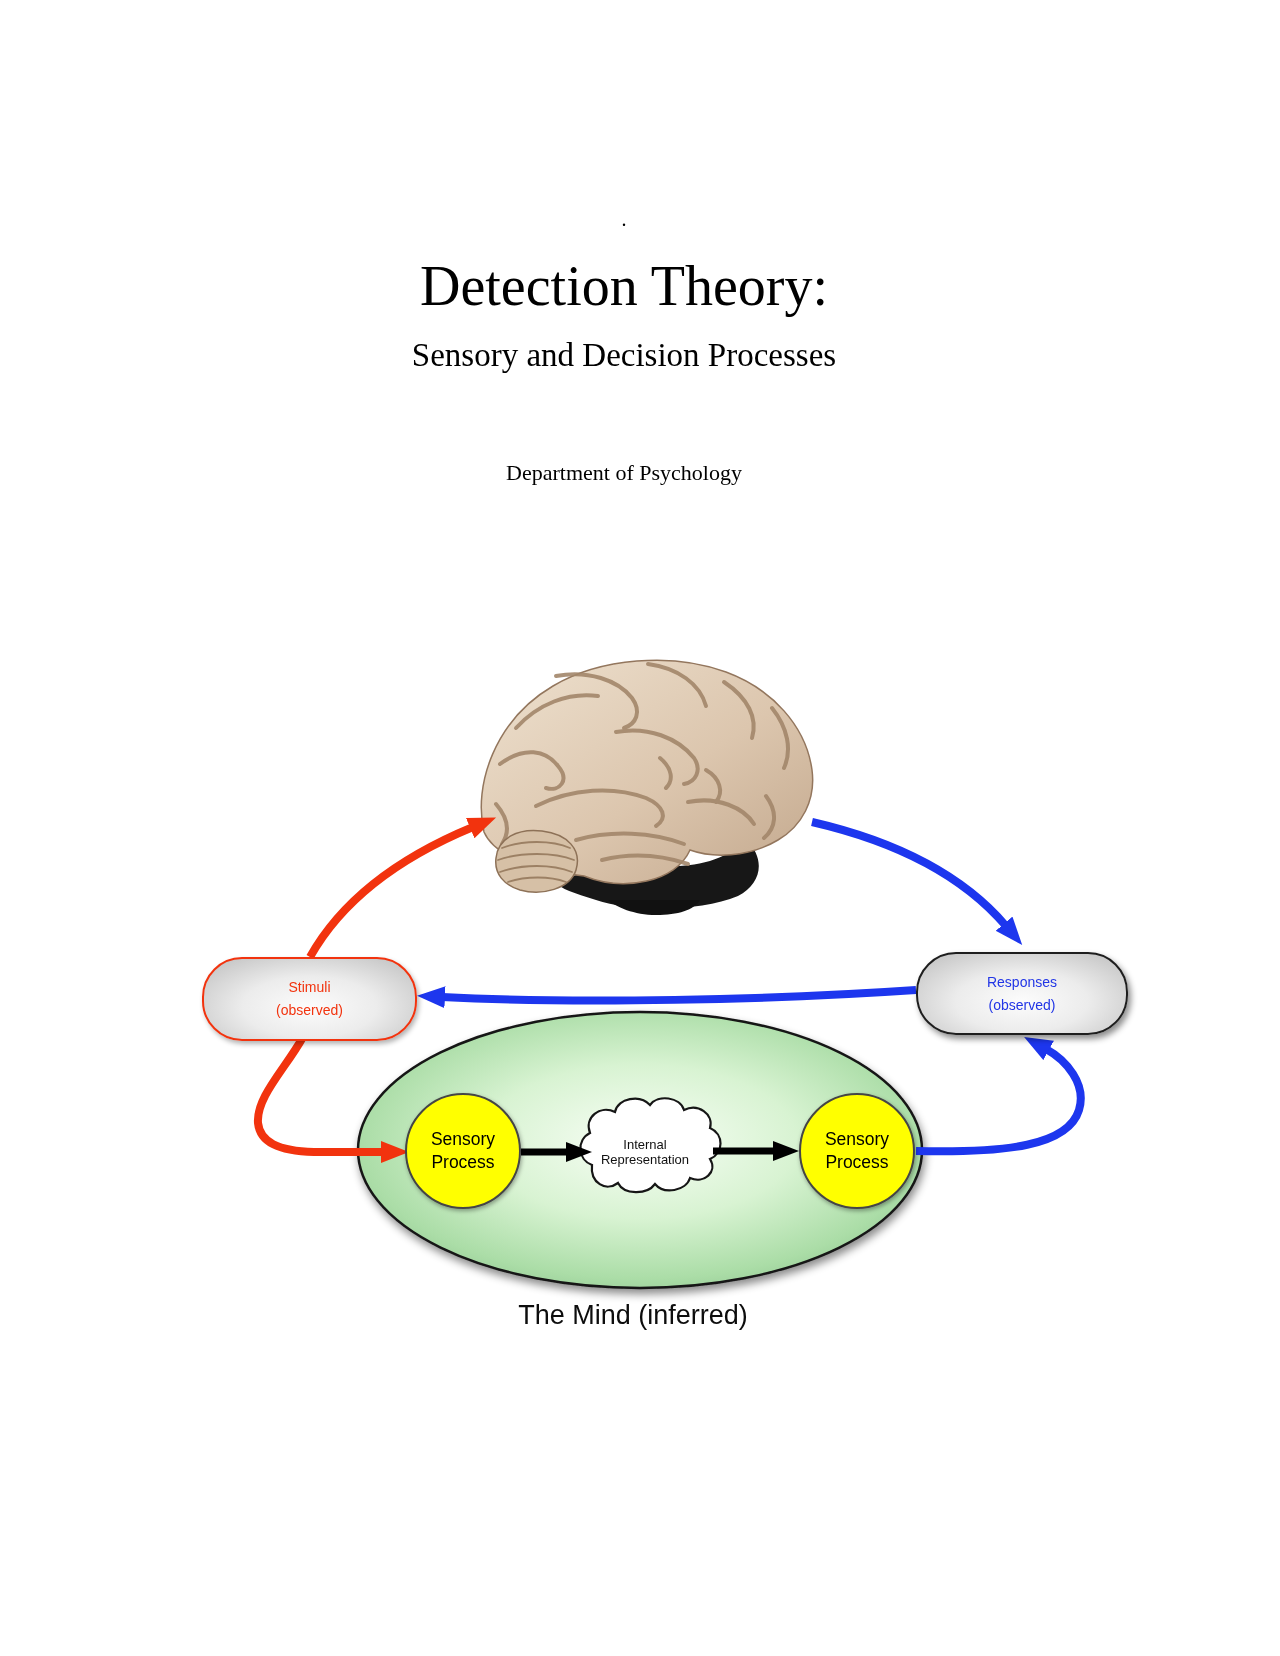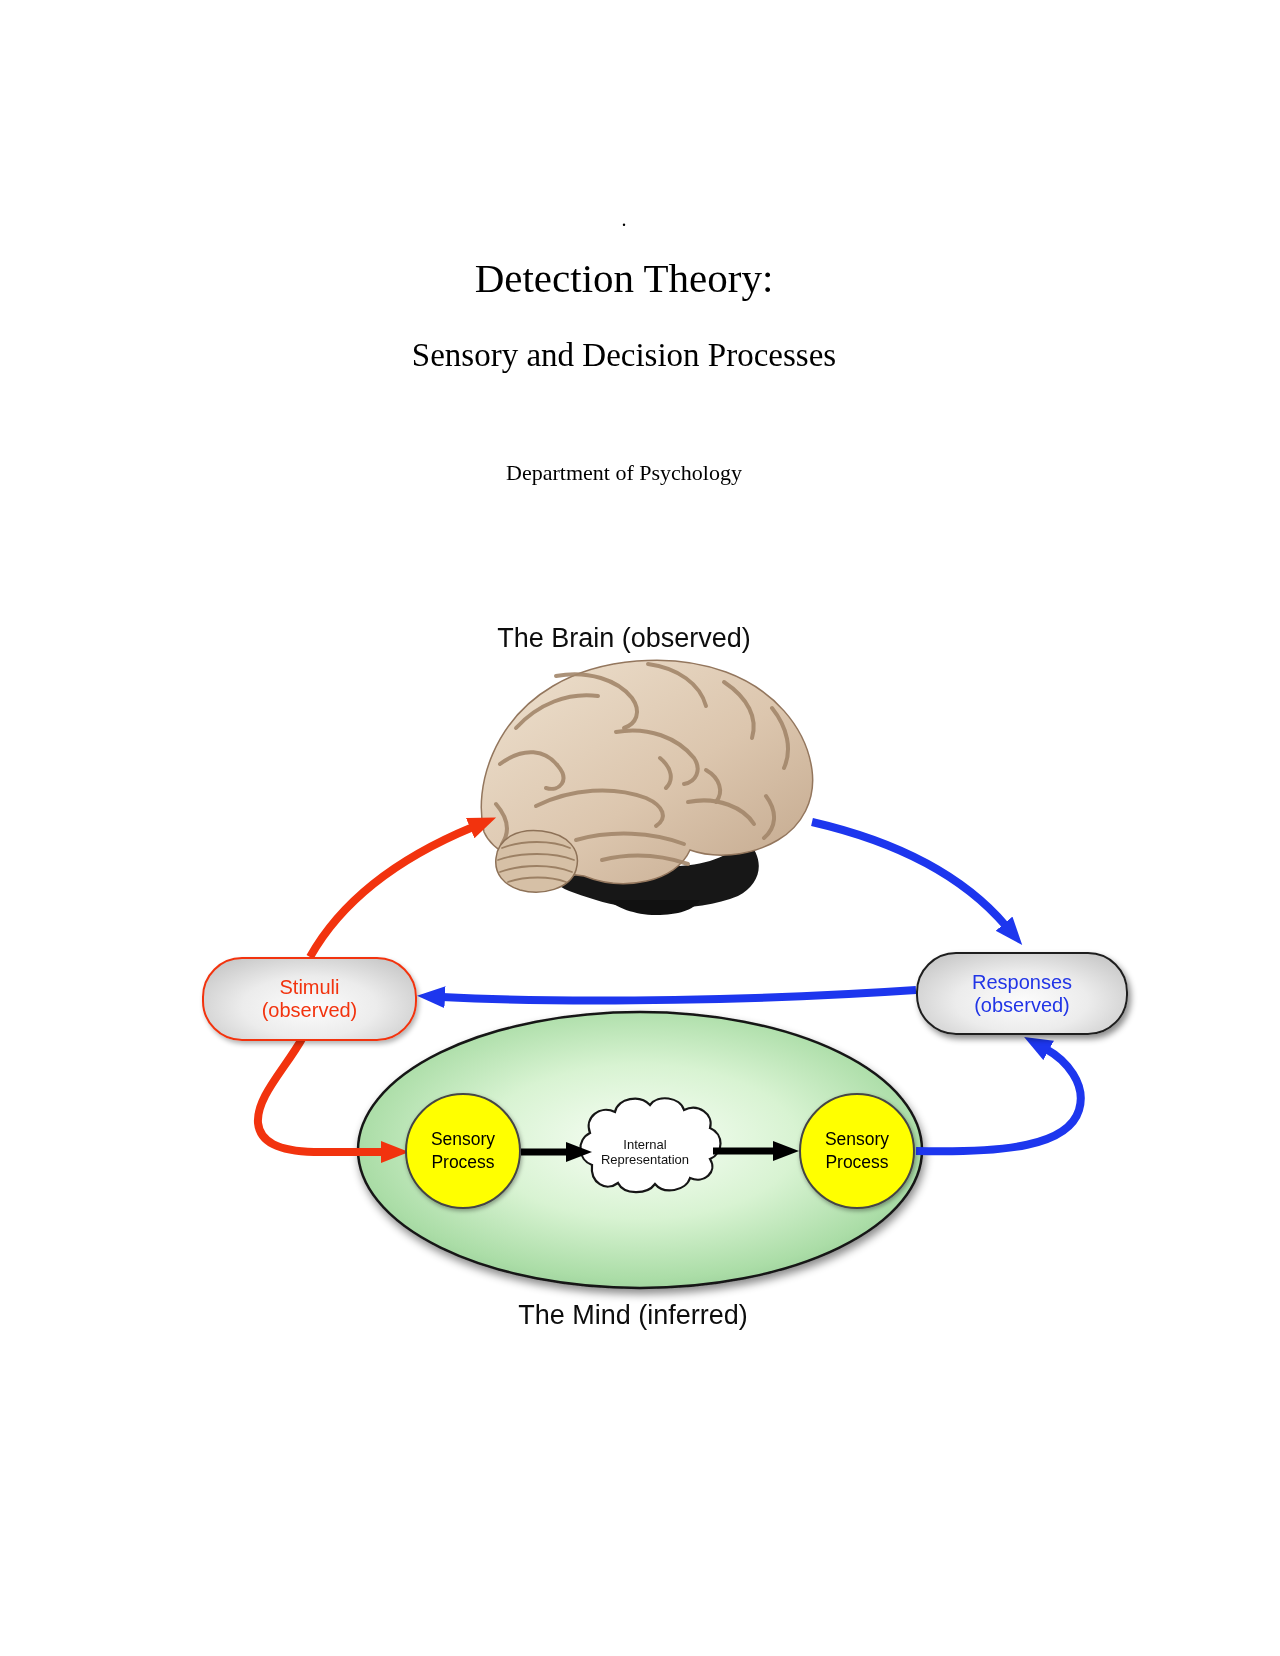--- a/index.html
+++ b/index.html
@@ -3,34 +3,34 @@
 <meta charset="utf-8">
 <style>
   html,body { margin:0; padding:0; background:#ffffff; }
   .page {
     position:relative; width:1280px; height:1656px; background:#ffffff;
     font-family:"Liberation Serif", serif; overflow:hidden;
   }
   .abs { position:absolute; }
   .ctext { position:absolute; left:0; width:1248px; text-align:center; color:#000; }
   .dot   { top:208px; font-size:20px; }
-  .t1    { top:254px; font-size:41px; }
+  .t1    { top:254px; font-size:56px; }
   .t2    { top:337px; font-size:33px; }
   .auth1 { top:416px; font-size:22px; }
   .auth2 { top:460px; font-size:22px; }
   .auth3 { top:503px; font-size:22px; }
 
   .sans { font-family:"Liberation Sans", sans-serif; }
   .brain-label { top:623px; font-size:27px; color:#0d0d0d; }
   .mind-label  { top:1300px; font-size:27px; color:#0d0d0d; width:1266px; }
 
   .pill {
     position:absolute; border-radius:40px;
     display:flex; flex-direction:column; align-items:center; justify-content:center;
-    font-family:"Liberation Sans", sans-serif; font-size:20px; line-height:23px;
+    font-family:"Liberation Sans", sans-serif; font-size:14px; line-height:23px;
     background:radial-gradient(ellipse at 50% 60%, #fcfcfc 0%, #ececec 45%, #bdbdbd 100%);
   }
   .stimuli-box {
     left:202px; top:957px; width:211px; height:80px;
     border:2.5px solid #f2330e; color:#f2330e;
     box-shadow:2px 3px 5px rgba(0,0,0,0.30);
   }
   .responses-box {
     left:916px; top:952px; width:208px; height:79px;
     border:2.5px solid #1e1e1e; color:#2135e6;
@@ -51,21 +51,20 @@
 </head>
 <body>
 
 <div class="page">
 
   <div class="ctext dot">.</div>
   <div class="ctext t1">Detection Theory:</div>
   <div class="ctext t2">Sensory and Decision Processes</div>
   <div class="ctext auth2">Department of Psychology</div>
 
-  <div class="ctext sans brain-label">The Brain (observed)</div>
   <div class="ctext sans mind-label">The Mind (inferred)</div>
 
   <svg class="abs" style="left:0; top:600px;" width="1280" height="760" viewBox="0 0 1280 760" xmlns="http://www.w3.org/2000/svg">
     <defs>
       <radialGradient id="gGreen" cx="50%" cy="47%" r="62%">
         <stop offset="0%" stop-color="#f8fef6"></stop>
         <stop offset="45%" stop-color="#d8f3d2"></stop>
         <stop offset="80%" stop-color="#abdda7"></stop>
         <stop offset="100%" stop-color="#8cc28e"></stop>
       </radialGradient>

